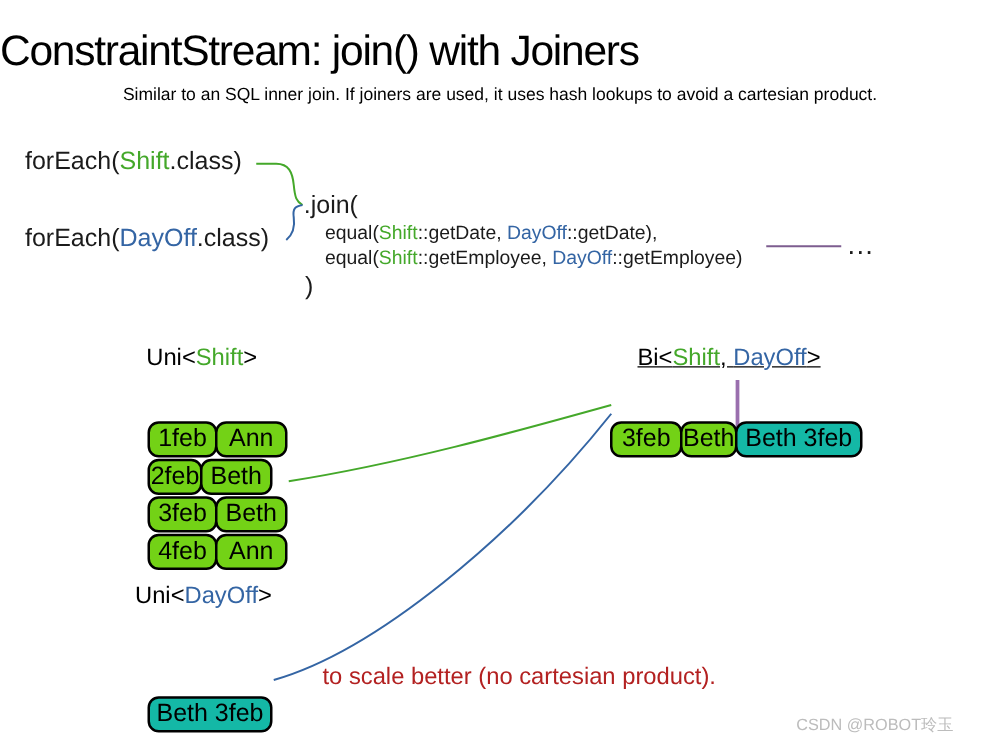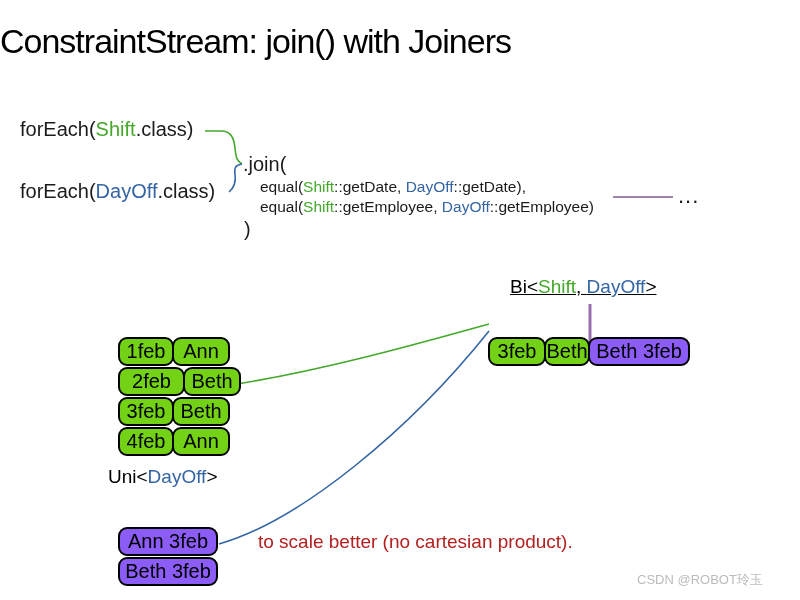--- a/index.html
+++ b/index.html
@@ -21,21 +21,21 @@
   .green-t{color:#44a82a;}
   .blue-t{color:#3465a4;}
   .orange-t{color:#d45500;}
   .tbl-label{font-size:19px;white-space:nowrap;color:#000;}
   .row{display:flex;}
   .cell{
     box-sizing:border-box;height:29px;border:2px solid #000;border-radius:9px;
     background:#73d216;display:flex;align-items:center;justify-content:center;
     font-size:20px;color:#000;white-space:nowrap;margin-top:27px;
   }
-  .cell.blue{background:#8b5cf6;}
+  .cell.blue{background:#14b8a6;}
   .cell.join{margin-left:-2px;}
   .note{font-size:19px;line-height:26px;color:#b32121;white-space:nowrap;}
   .watermark{font-size:13px;color:#bcbcbc;white-space:nowrap;}
   .ellipsis{font-size:22px;color:#1b1b1b;letter-spacing:1px;}
   svg.overlay{position:absolute;left:0;top:0;pointer-events:none;}
 </style>
 </head>
 <body>
 
 <div class="slide">
@@ -43,20 +43,21 @@
   <svg class="overlay" width="800" height="600" viewBox="0 0 800 600">
     <path d="M205 131 L221 131 C231 131 234 138 235 148 C236 158 237 161 242 164" fill="none" stroke="#44a82a" stroke-width="1.6"></path>
     <path d="M229 192 C235 187 236 181 235 174 C234 167 236 165 242 164" fill="none" stroke="#3465a4" stroke-width="1.6"></path>
     <line x1="613" y1="197" x2="673" y2="197" stroke="#7d5d8f" stroke-width="1.5"></line>
     <line x1="590" y1="304" x2="590" y2="344" stroke="#9a6fae" stroke-width="3"></line>
     <path d="M231 385 C320 371 410 346 489 324" fill="none" stroke="#44a82a" stroke-width="1.6"></path>
     <path d="M219 544 C300 521 410 430 489 331" fill="none" stroke="#3465a4" stroke-width="1.6"></path>
   </svg>
 
   <div class="abs title">ConstraintStream: join() with Joiners</div>
+  <div class="abs subtitle">Similar to an SQL inner join. If joiners are used, it uses hash lookups to avoid a cartesian product.</div>
 
   <div class="abs code" style="left:20px;top:180px;">
     <span>forEach(</span><span class="blue-t">DayOff</span><span>.class)</span>
   </div>
 
   <div class="abs code" style="left:20px;top:118px;">
     <span>forEach(</span><span class="green-t">Shift</span><span>.class)</span>
   </div>
 
   <div class="abs code" style="left:243px;top:153px;">.join(</div>
@@ -66,27 +67,30 @@
   </div>
 
   <div class="abs code-sm" style="left:260px;top:198px;">
     <span>equal(</span><span class="green-t">Shift</span><span>::getEmployee, </span><span class="blue-t">DayOff</span><span>::getEmployee)</span>
   </div>
 
   <div class="abs code" style="left:244px;top:218px;">)</div>
 
   <div class="abs ellipsis" style="left:678px;top:183px;">...</div>
 
+  <div class="abs tbl-label" style="left:117px;top:276px;">
+    <span>Uni&lt;</span><span class="green-t">Shift</span><span>&gt;</span>
+  </div>
 
   <div class="abs row" style="left:118px;top:310px;">
     <div class="cell" style="width:56px;">1feb</div>
     <div class="cell join orange-t" style="width:58px;">Ann</div>
   </div>
   <div class="abs row" style="left:118px;top:340px;">
-    <div class="cell" style="width:67px;">2feb</div>
+    <div class="cell" style="width:44px;">2feb</div>
     <div class="cell join orange-t" style="width:58px;">Beth</div>
   </div>
   <div class="abs row" style="left:118px;top:370px;">
     <div class="cell" style="width:56px;">3feb</div>
     <div class="cell join orange-t" style="width:58px;">Beth</div>
   </div>
   <div class="abs row" style="left:118px;top:400px;">
     <div class="cell" style="width:56px;">4feb</div>
     <div class="cell join orange-t" style="width:58px;">Ann</div>
   </div>
@@ -98,23 +102,20 @@
   <div class="abs row" style="left:488px;top:310px;">
     <div class="cell" style="width:58px;">3feb</div>
     <div class="cell join orange-t" style="width:46px;">Beth</div>
     <div class="cell join blue" style="width:102px;">Beth 3feb</div>
   </div>
 
   <div class="abs tbl-label" style="left:108px;top:466px;">
     <span>Uni&lt;</span><span class="blue-t">DayOff</span><span>&gt;</span>
   </div>
 
-  <div class="abs row" style="left:118px;top:500px;">
-    <div class="cell blue" style="width:100px;">Ann 3feb</div>
-  </div>
   <div class="abs row" style="left:118px;top:530px;">
     <div class="cell blue" style="width:100px;">Beth 3feb</div>
   </div>
 
   <div class="abs note" style="left:258px;top:529px;">
     <div>to scale better (no cartesian product).</div>
   </div>
 
   <div class="abs watermark" style="left:637px;top:571px;">CSDN @ROBOT玲玉</div>
 

